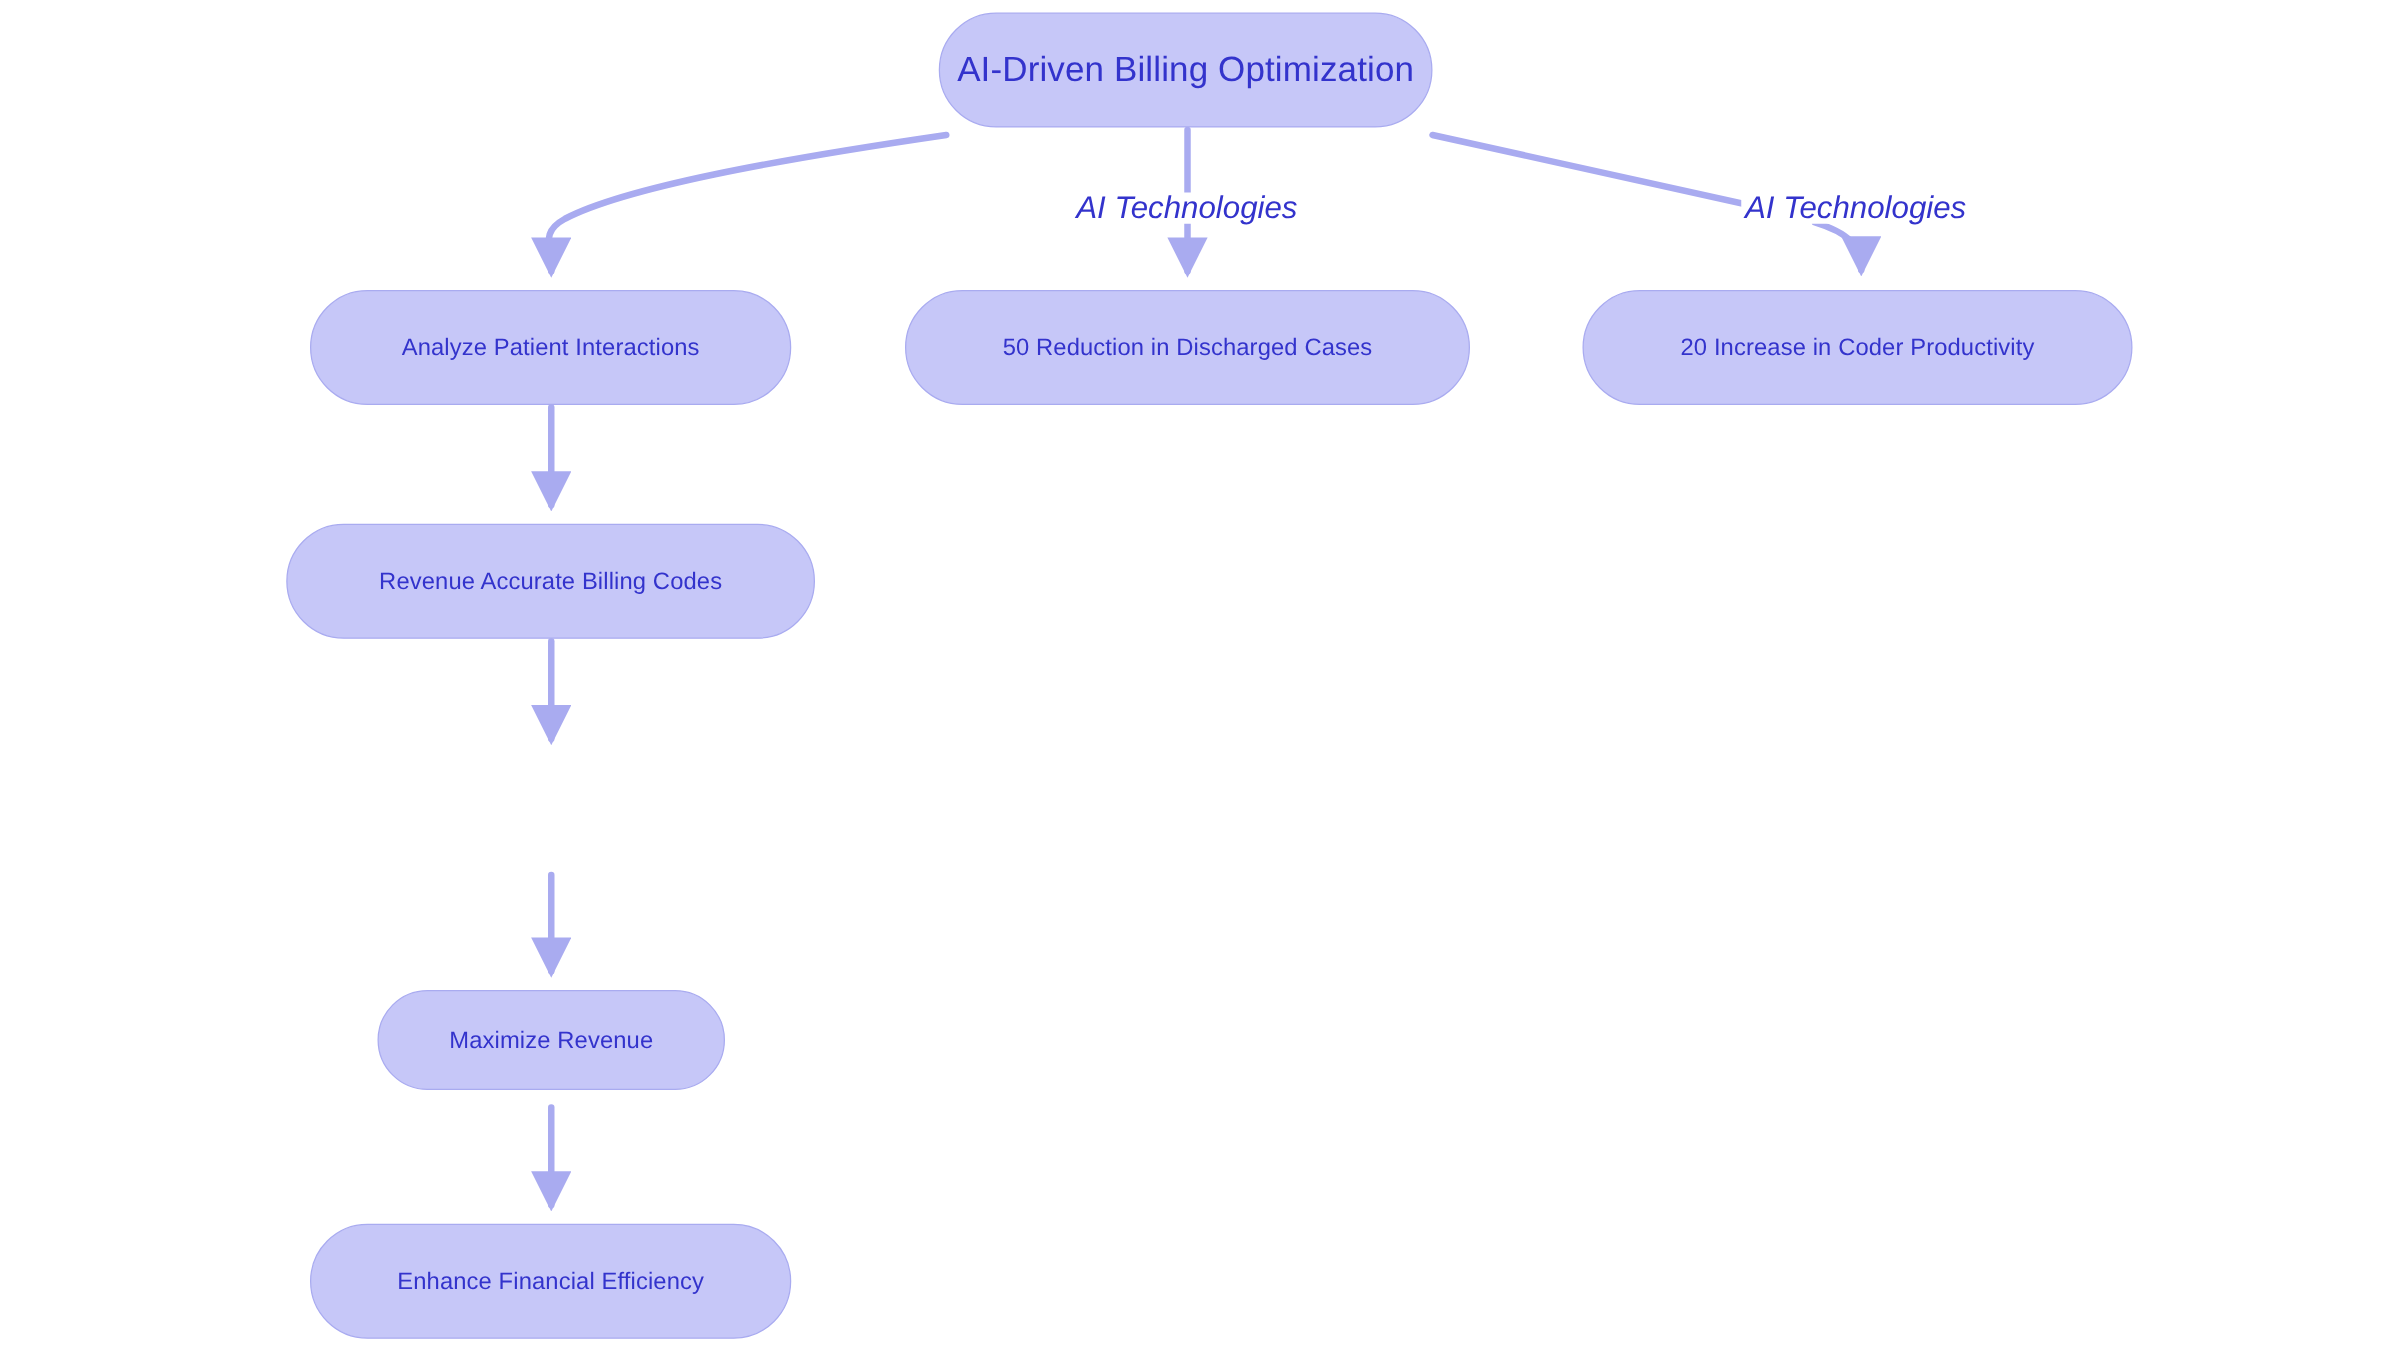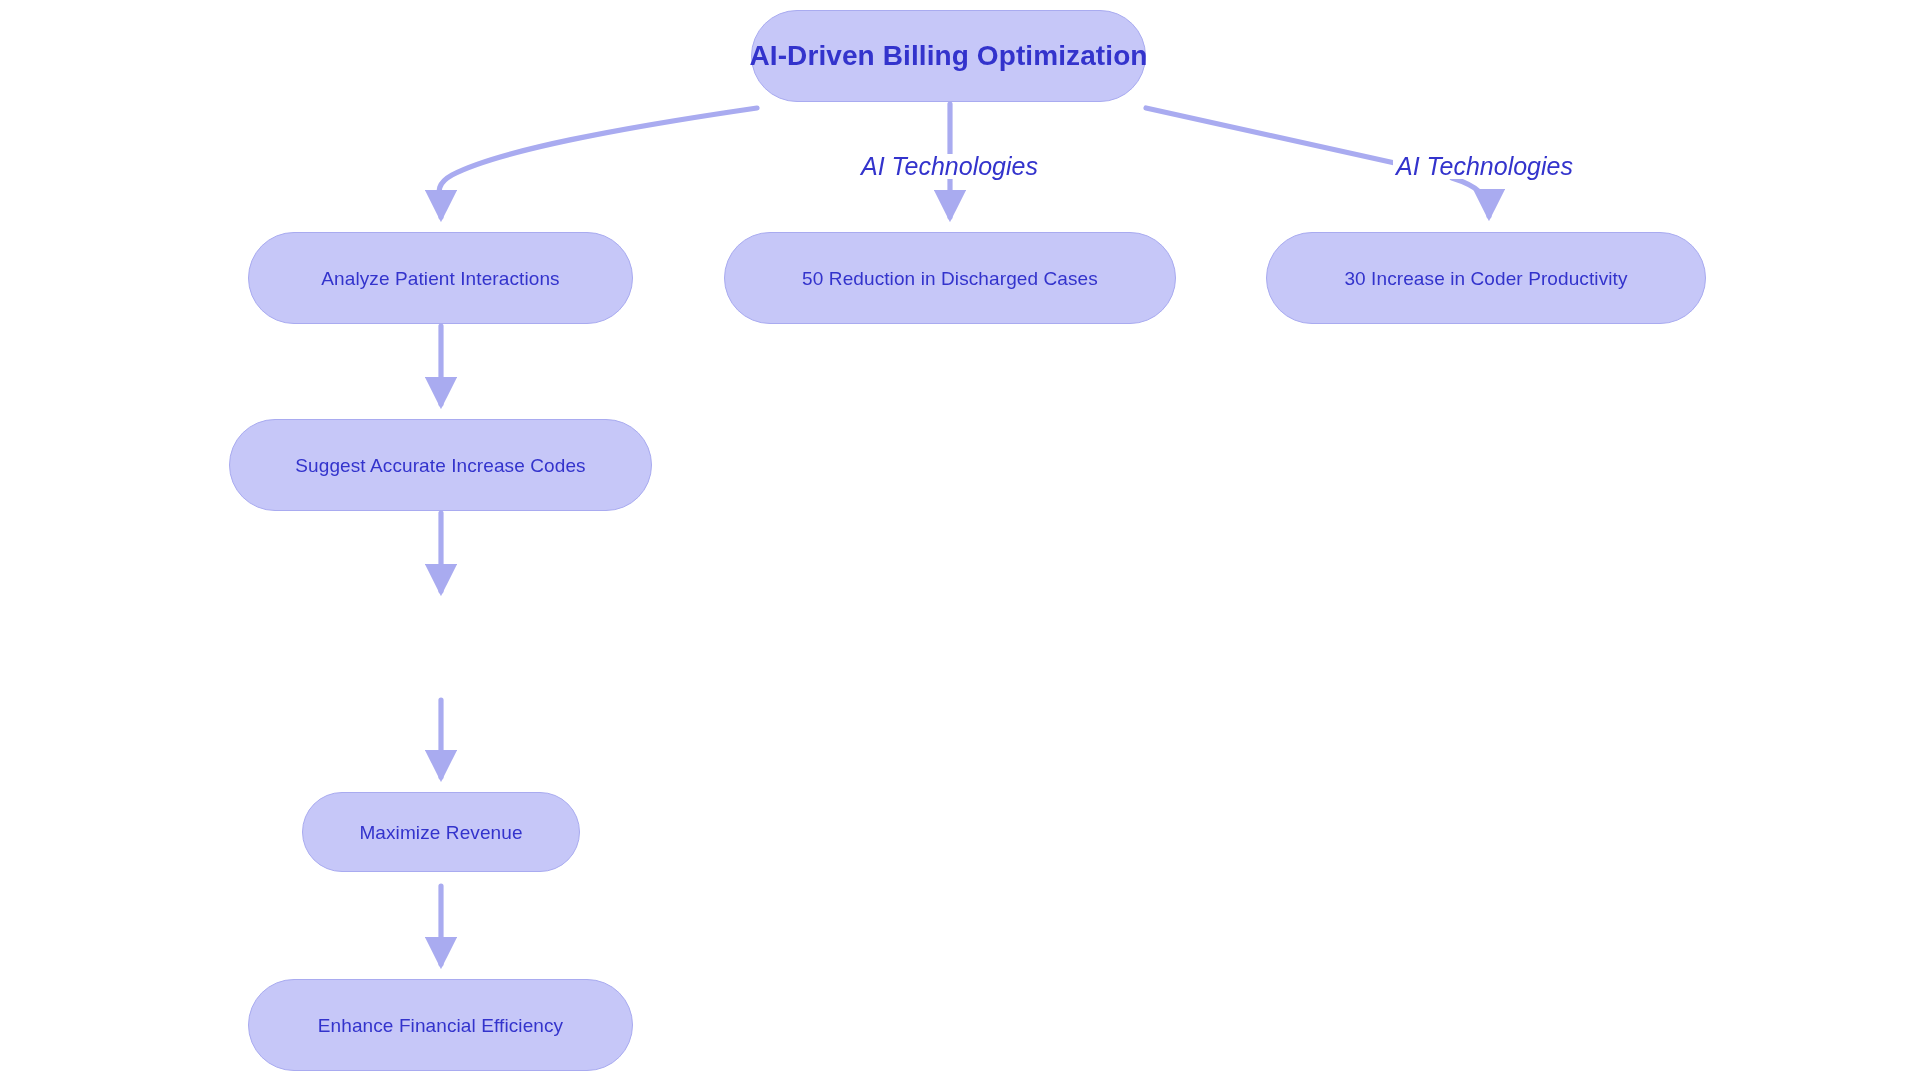--- a/index.html
+++ b/index.html
@@ -38,21 +38,21 @@
     color: #3333cc;
     white-space: nowrap;
   }
   .node-label {
     font-size: 19px;
     line-height: 1;
     letter-spacing: 0.1px;
     color: #3333cc;
     font-weight: 400;
   }
-  .node-root .node-label { font-size: 28px; font-weight: bold; }
+  .node-root .node-label { font-size: 28px; }
   .edge-label {
     position: absolute;
     font-size: 25px;
     color: #3333cc;
     white-space: nowrap;
     background: #ffffff;
     padding: 0 3px;
     line-height: 1;
     font-style: italic;
   }
@@ -91,25 +91,25 @@
 
   <div class="node" style="left:248px; top:232px; width:385px; height:92px;">
     <span class="node-label">Analyze Patient Interactions</span>
   </div>
 
   <div class="node" style="left:724px; top:232px; width:452px; height:92px;">
     <span class="node-label">50 Reduction in Discharged Cases</span>
   </div>
 
   <div class="node" style="left:1266px; top:232px; width:440px; height:92px;">
-    <span class="node-label">30 Increase in Coder Productivity</span>
+    <span class="node-label">20 Increase in Coder Productivity</span>
   </div>
 
   <div class="node" style="left:229px; top:419px; width:423px; height:92px;">
-    <span class="node-label">Suggest Accurate Increase Codes</span>
+    <span class="node-label">Revenue Accurate Billing Codes</span>
   </div>
 
 
   <div class="node" style="left:302px; top:792px; width:278px; height:80px;">
     <span class="node-label">Maximize Revenue</span>
   </div>
 
   <div class="node" style="left:248px; top:979px; width:385px; height:92px;">
     <span class="node-label">Enhance Financial Efficiency</span>
   </div>

